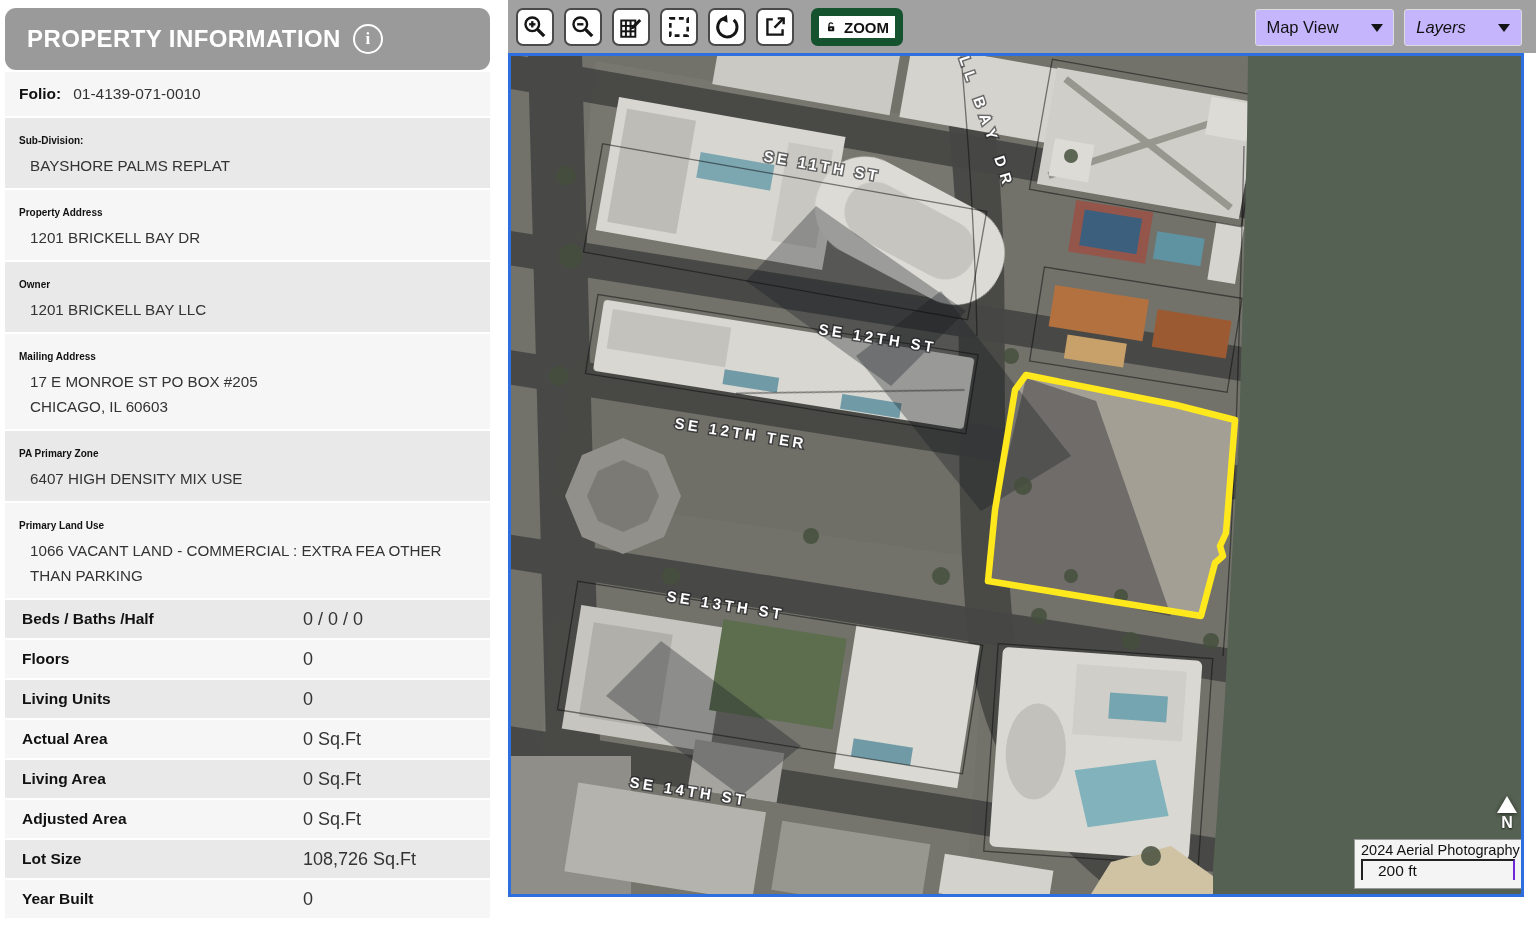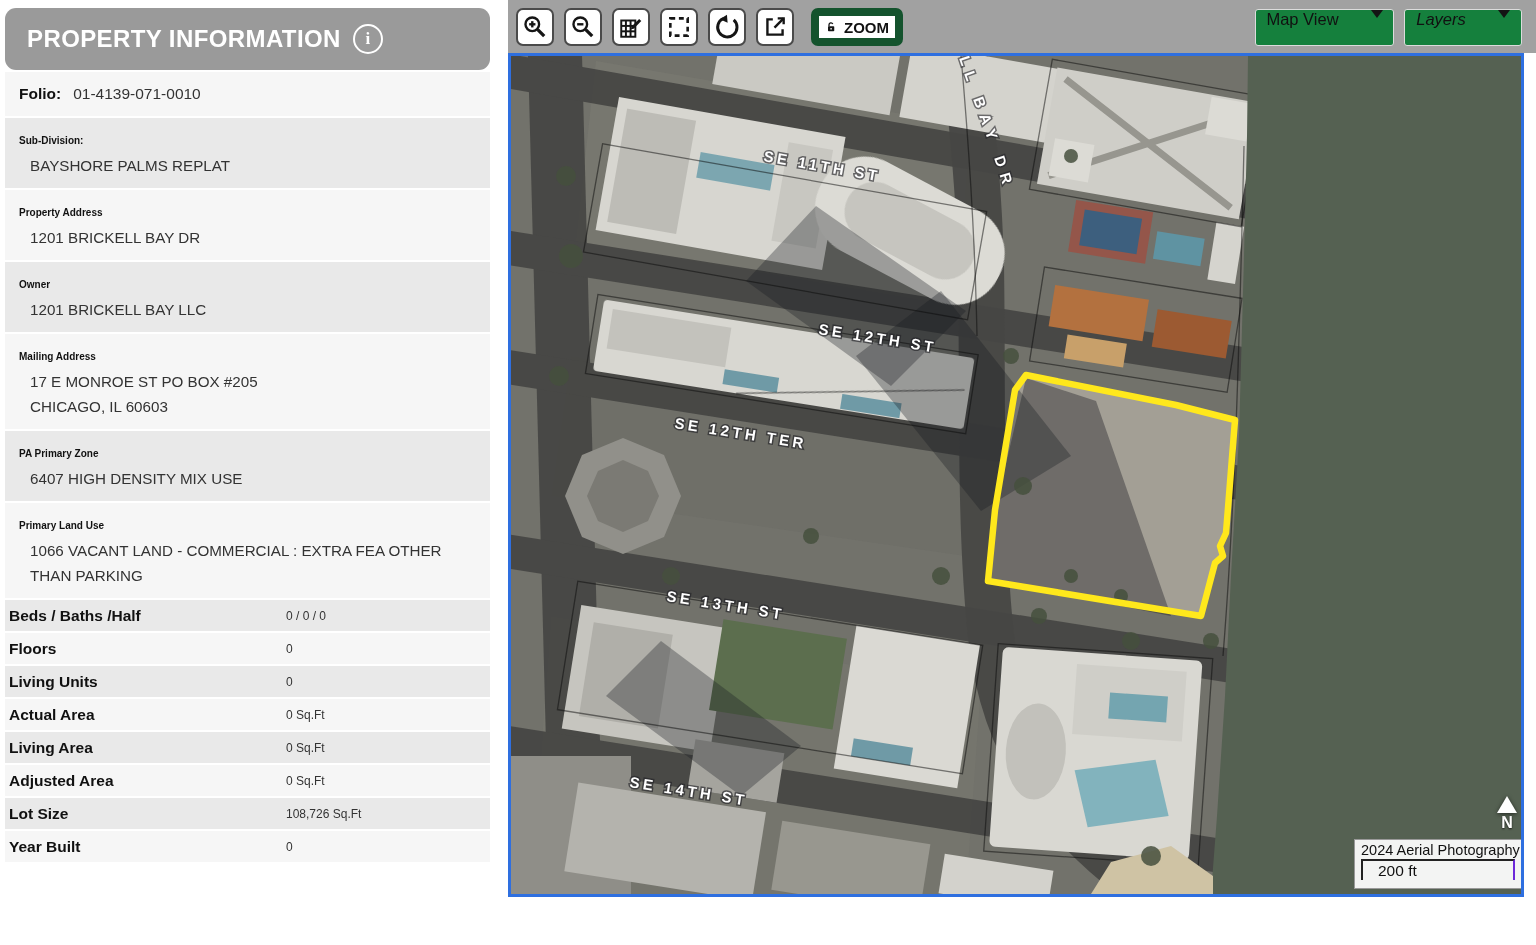--- a/index.html
+++ b/index.html
@@ -11,30 +11,30 @@
   .sidebar-title{color:#fff;font-size:24px;font-weight:bold;letter-spacing:.4px;white-space:nowrap;}
   .info-icon{width:26px;height:26px;border:2.5px solid #fff;border-radius:50%;color:#fff;display:flex;align-items:center;justify-content:center;font-family:"Liberation Serif",serif;font-size:17px;font-weight:bold;margin-left:12px;flex:none;}
   .row-light{background:#f6f6f6;}
   .row-dark{background:#e9e9e9;}
   .folio-row{height:44px;display:flex;align-items:center;padding-left:14px;margin-top:2px;}
   .folio-label{font-weight:bold;font-size:15.5px;color:#111;}
   .folio-value{margin-left:12px;font-size:15.5px;color:#333;}
   .section-row{padding:11px 40px 10px 14px;margin-top:2px;}
   .sec-label{font-weight:bold;font-size:10px;color:#111;line-height:24px;}
   .sec-line{font-size:15.2px;color:#333;line-height:25px;padding-left:11px;}
-  .stat-row{height:31px;margin-top:2px;position:relative;display:flex;align-items:center;padding-left:4px;}
+  .stat-row{height:38px;margin-top:2px;position:relative;display:flex;align-items:center;padding-left:17px;}
   .stat-label{font-weight:bold;font-size:15.5px;color:#111;}
-  .stat-value{position:absolute;left:281px;font-size:12px;color:#333;}
+  .stat-value{position:absolute;left:298px;font-size:18px;color:#333;}
 
   
   .map-toolbar{position:absolute;left:508px;top:0;width:1028px;height:53px;background:#a1a1a1;}
   .tool-btn{position:absolute;top:8px;width:38px;height:38px;background:#fff;border:2px solid #4a4a4a;border-radius:7px;display:flex;align-items:center;justify-content:center;box-sizing:border-box;padding:0;cursor:pointer;}
   .tool-btn svg{display:block;}
   .zoom-lock-btn{position:absolute;top:8px;left:303px;height:38px;width:92px;background:#fff;border:8px solid #14532d;border-radius:7px;display:flex;align-items:center;justify-content:center;gap:7px;box-sizing:border-box;font-weight:bold;font-size:15px;color:#111;cursor:pointer;}
-  .dd-btn{position:absolute;top:9px;height:37px;background:#15803d;border:1px solid #dcdcdc;border-radius:3px;display:flex;justify-content:center;gap:32px;font-size:16.5px;color:#111;box-sizing:border-box;cursor:pointer;}
+  .dd-btn{position:absolute;top:9px;height:37px;background:#c4b5fd;border:1px solid #dcdcdc;border-radius:3px;display:flex;align-items:center;justify-content:center;gap:32px;font-size:16.5px;color:#111;box-sizing:border-box;cursor:pointer;}
   .dd-mapview{left:747px;width:139px;}
   .dd-layers{left:896px;width:118px;font-style:italic;}
   .caret{width:0;height:0;border-left:6px solid transparent;border-right:6px solid transparent;border-top:8px solid #141414;}
 
   
   .map-frame{position:absolute;left:508px;top:53px;width:1016px;height:844px;box-sizing:border-box;border:3px solid #2e6fe0;background:#6f6f68;overflow:hidden;}
   .map-frame svg{position:absolute;left:0;top:0;width:100%;height:100%;}
   .street-label{font-family:"Liberation Sans",sans-serif;font-size:15px;font-weight:bold;fill:#fff;letter-spacing:3.5px;paint-order:stroke;stroke:rgba(35,35,40,.65);stroke-width:3px;}
   .road-label{font-family:"Liberation Sans",sans-serif;font-size:15px;font-weight:bold;fill:#fff;letter-spacing:7px;paint-order:stroke;stroke:rgba(35,35,40,.6);stroke-width:3px;}
   .north{position:absolute;left:984px;top:740px;width:24px;text-align:center;color:#fff;}

